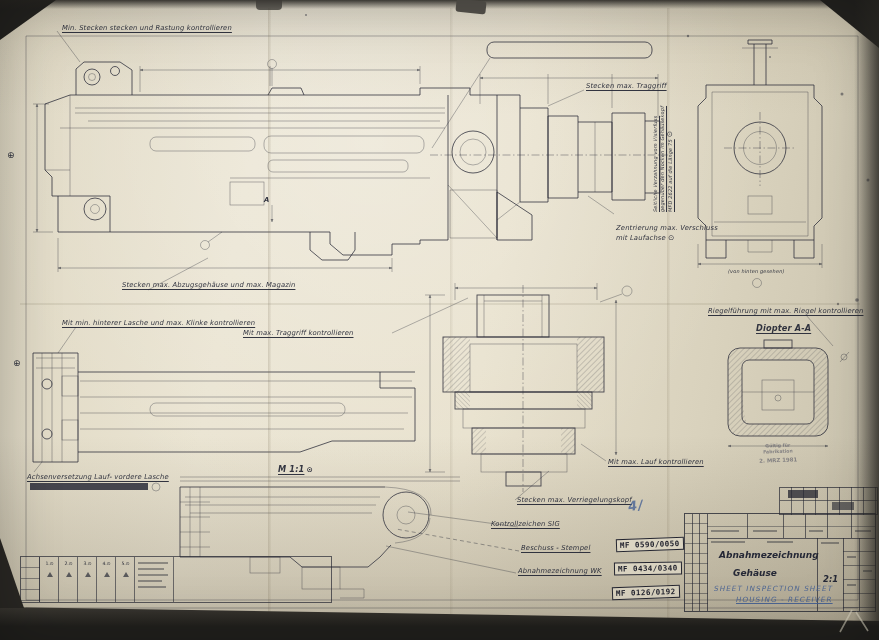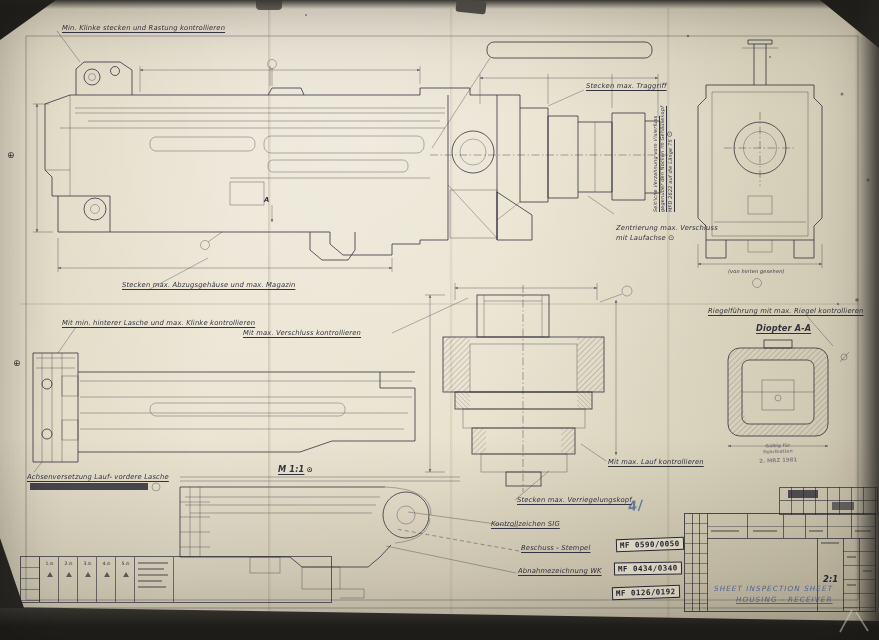--- a/index.html
+++ b/index.html
@@ -245,37 +245,37 @@
       <circle cx="770" cy="57" r="1"></circle>
         <circle cx="868" cy="180" r="1.5"></circle>
     </g>
   </svg>
 
   <div class="fold" style="left:268px"></div>
   <div class="fold" style="left:450px;opacity:.6"></div>
   <div class="fold" style="left:667px;opacity:.8"></div>
   <div class="hfold" style="top:303px"></div>
 
-  <div class="lb" style="left:62px;top:24px"><span class="t">Min. Klinke stecken und Rastung kontrollieren</span></div>
+  <div class="lb" style="left:62px;top:24px"><span class="t">Min. Stecken stecken und Rastung kontrollieren</span></div>
   <div class="lb" style="left:586px;top:82px"><span class="t">Stecken max. Traggriff</span></div>
 
   <div class="lb vtext tiny" style="left:652px;top:212px">
     <div><span class="t">Seitliche Verzahnung vom Visierfuss</span></div>
     <div><span class="t">gegenüber den Nocken im Gehäusekopf</span></div>
     <div><span class="t">MFD 2622 auf die Länge 75</span><span class="bl">⊙</span></div>
   </div>
 
   <div class="lb" style="left:616px;top:224px">
     <div><span>Zentrierung max. Verschluss</span></div>
     <div><span>mit Laufachse</span><span class="bl">⊙</span></div>
   </div>
 
   <div class="lb" style="left:122px;top:281px"><span class="t">Stecken max. Abzugsgehäuse und max. Magazin</span></div>
   <div class="lb" style="left:62px;top:319px"><span class="t">Mit min. hinterer Lasche und max. Klinke kontrollieren</span></div>
-  <div class="lb" style="left:243px;top:329px"><span class="t">Mit max. Verschluss kontrollieren</span></div>
+  <div class="lb" style="left:243px;top:329px"><span class="t">Mit max. Traggriff kontrollieren</span></div>
   <div class="lb" style="left:708px;top:307px"><span class="t">Riegelführung mit max. Riegel kontrollieren</span></div>
   <div class="lb big" style="left:756px;top:323px"><span class="t">Diopter A-A</span></div>
   <div class="lb" style="left:27px;top:473px"><span class="t">Achsenversetzung Lauf- vordere Lasche</span></div>
   <div class="lb big" style="left:278px;top:464px"><span class="t">M 1:1</span><span class="bl">⊙</span></div>
   <div class="lb" style="left:517px;top:496px"><span class="t">Stecken max. Verriegelungskopf</span></div>
   <div class="lb" style="left:491px;top:520px"><span class="t">Kontrollzeichen SIG</span></div>
   <div class="lb" style="left:521px;top:544px"><span class="t">Beschuss - Stempel</span></div>
   <div class="lb" style="left:518px;top:567px"><span class="t">Abnahmezeichnung WK</span></div>
   <div class="lb" style="left:608px;top:458px"><span class="t">Mit max. Lauf kontrollieren</span></div>
   <div class="lb tiny" style="left:728px;top:268px"><span>(von hinten gesehen)</span></div>
@@ -316,20 +316,26 @@
       <div class="tb-line" style="left:76px;top:0;width:1px;height:100%"></div>
       <div class="tb-line" style="left:98px;top:0;width:1px;height:100%"></div>
       <div class="tb-line" style="left:120px;top:0;width:1px;height:100%"></div>
       <div class="tb-line" style="left:144px;top:0;width:1px;height:100%"></div>
       <div class="bar" style="left:4px;top:16px;width:28px"></div>
       <div class="bar" style="left:46px;top:16px;width:24px"></div>
       <div class="bar" style="left:102px;top:16px;width:14px"></div>
       <div class="bar" style="left:148px;top:16px;width:16px"></div>
     </div>
 
+    <div style="position:absolute;left:22px;top:24px;width:110px;height:73px">
+      <div class="bar" style="left:4px;top:3px;width:34px"></div>
+      <div class="bar" style="left:60px;top:3px;width:26px"></div>
+      <div style="position:absolute;left:12px;top:12px;font:italic bold 9px 'DejaVu Sans',sans-serif;color:#252836">Abnahmezeichnung</div>
+      <div style="position:absolute;left:26px;top:30px;font:italic bold 9px 'DejaVu Sans',sans-serif;color:#252836">Gehäuse</div>
+    </div>
 
     <div style="position:absolute;left:132px;top:24px;width:26px;height:73px;border-left:1px solid rgba(38,40,51,.7)">
       <div class="bar" style="left:3px;top:4px;width:18px"></div>
       <div style="position:absolute;left:5px;top:36px;font:italic bold 8.5px 'DejaVu Sans',sans-serif;color:#252836">2:1</div>
     </div>
 
     <div style="position:absolute;left:158px;top:24px;width:32px;height:73px;border-left:1px solid rgba(38,40,51,.7);
          background:repeating-linear-gradient(to bottom, transparent 0 13px, rgba(38,40,51,.5) 13px 14px)">
       <div class="tb-line" style="left:15px;top:0;width:1px;height:100%"></div>
       <div class="bar" style="left:3px;top:18px;width:9px"></div>

